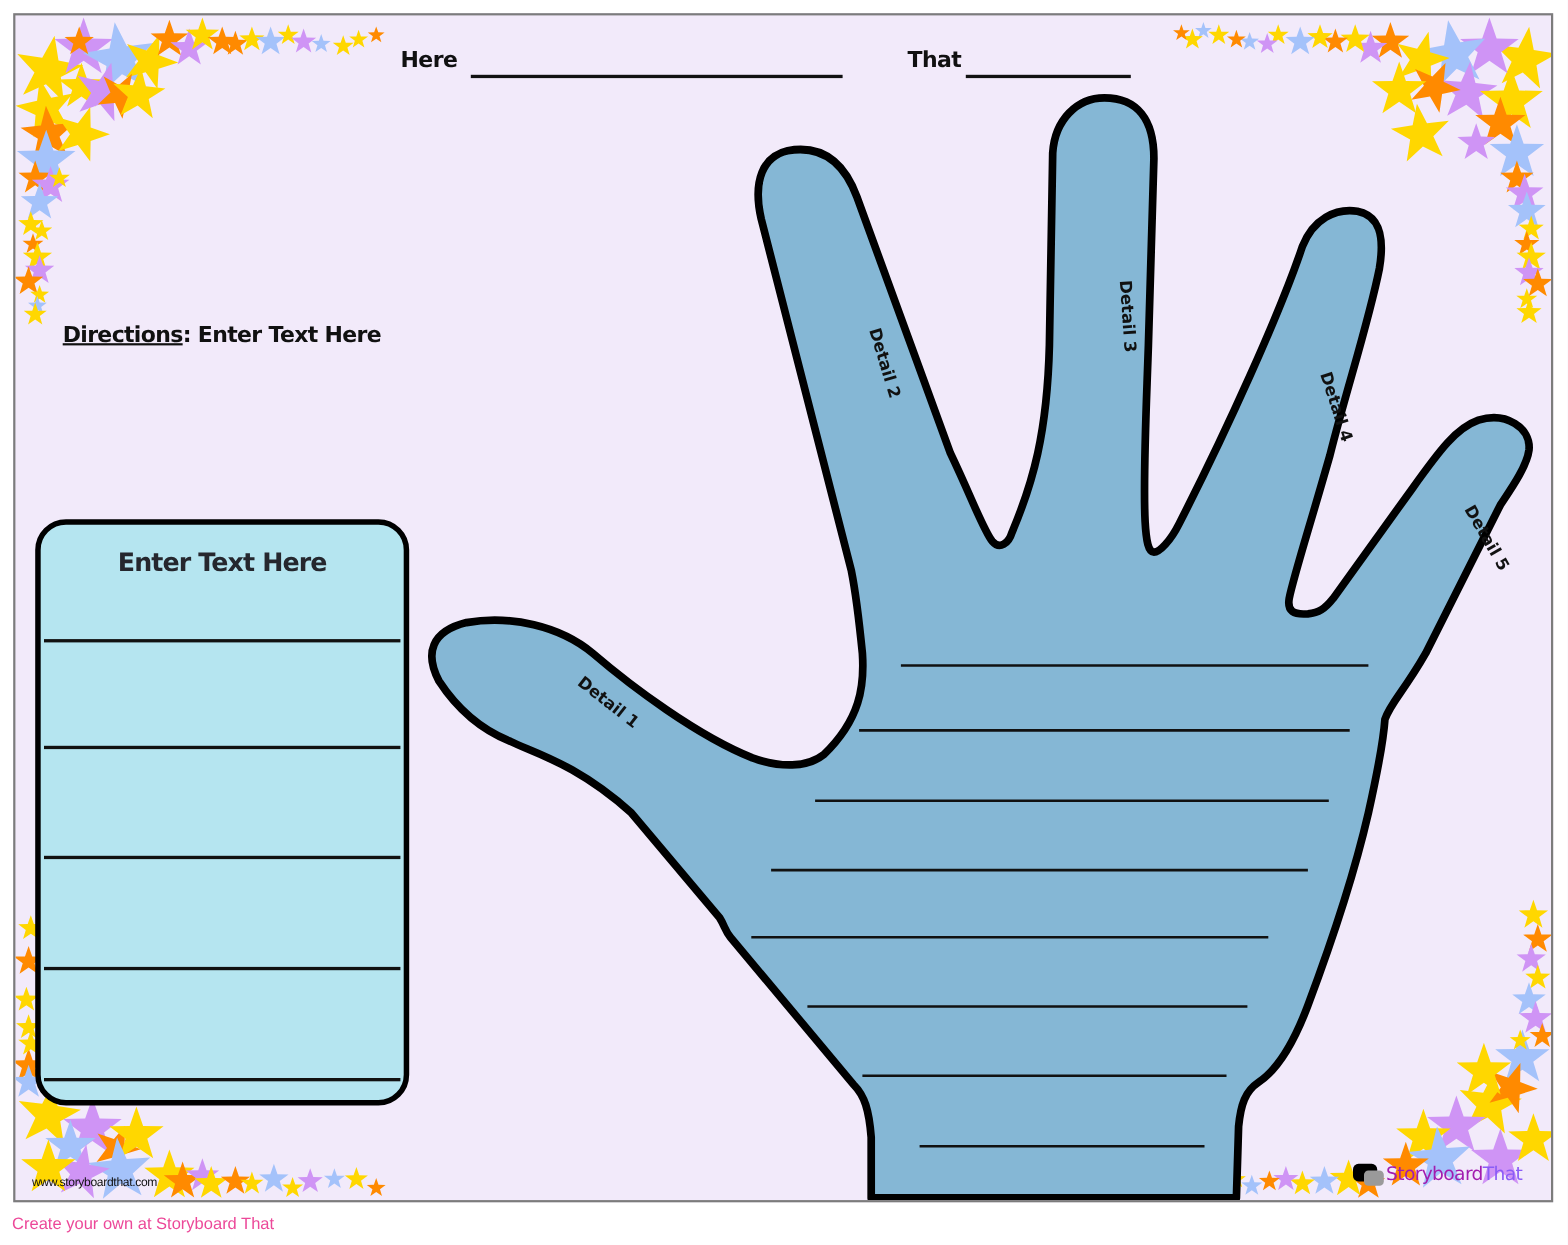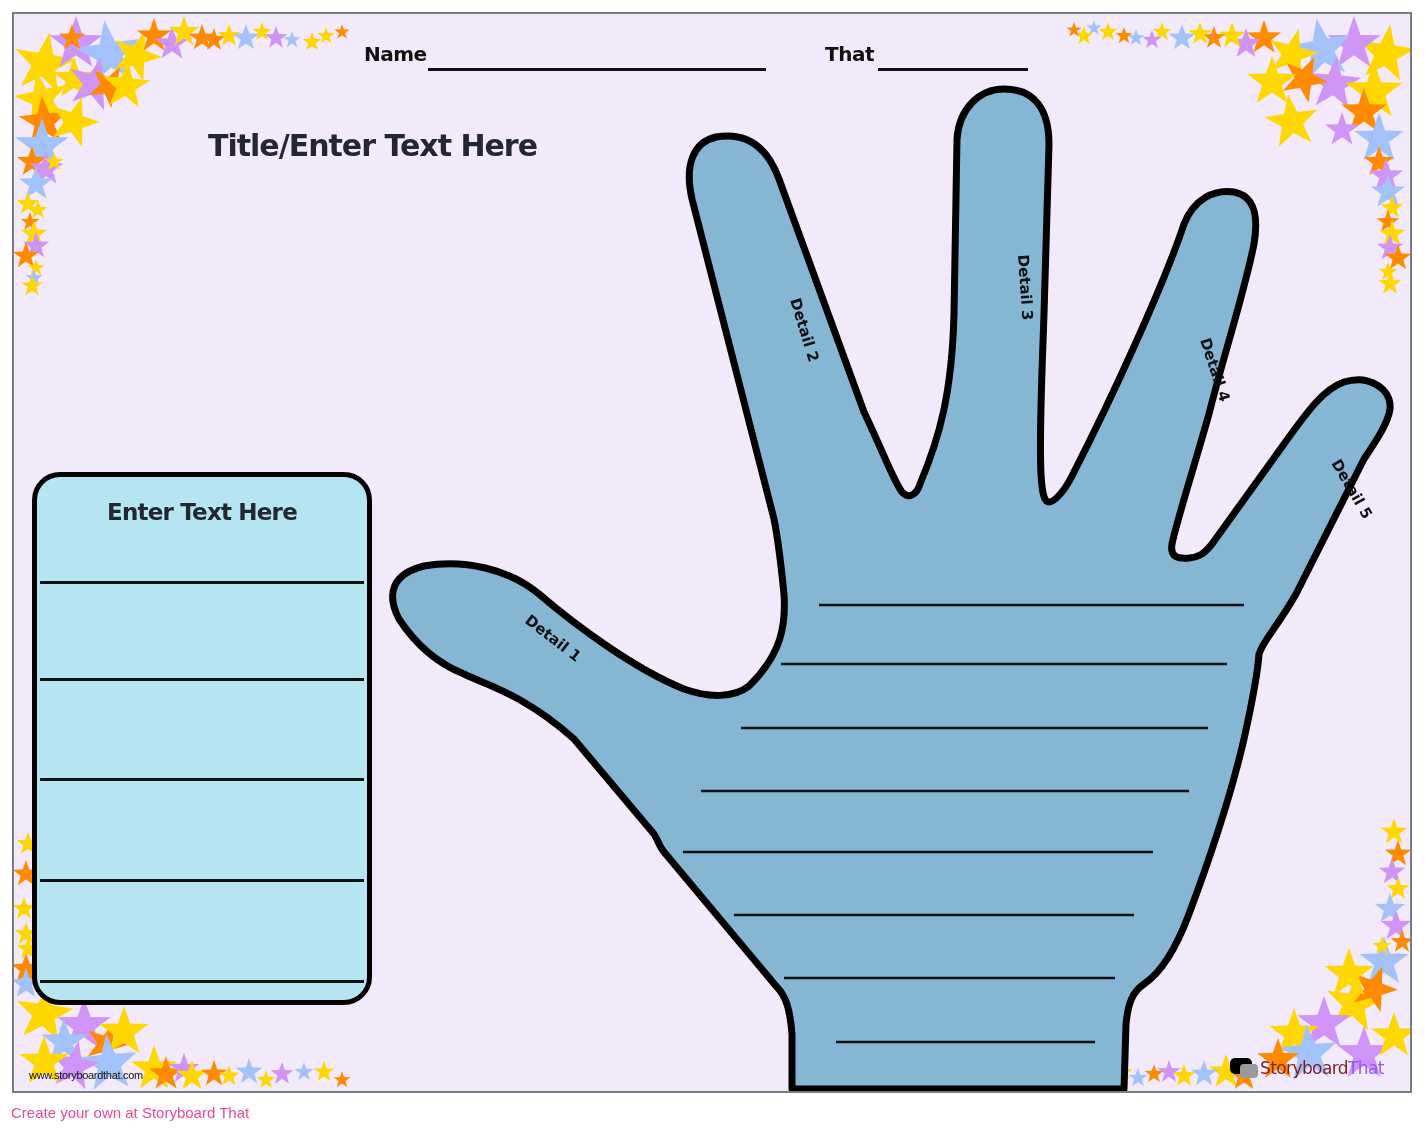--- a/index.html
+++ b/index.html
@@ -17,21 +17,21 @@
   .card { position:absolute; left:18px; top:458px; width:340px; height:533px; background:#b5e5f0; border:5px solid #000; border-radius:28px; box-sizing:border-box; overflow:hidden; }
   .card-title { position:absolute; left:0; right:0; top:22px; text-align:center; font-family:"DejaVu Sans", sans-serif; font-weight:bold; font-size:23px; color:#25272e; letter-spacing:-0.8px; }
   .card-line { position:absolute; left:3px; right:3px; height:3px; background:#111; }
   .hand { position:absolute; left:0; top:0; width:1400px; height:1081px; }
   .finger-label { font-family:"DejaVu Sans", sans-serif; font-size:15px; font-weight:bold; fill:#111; }
   .sbt-url { position:absolute; left:15px; top:1055px; font-family:"Liberation Sans", sans-serif; font-weight:normal; font-size:11px; color:#111; letter-spacing:-0.3px; }
   .sbt-logo { position:absolute; left:1216px; top:1042px; height:24px; display:flex; align-items:center; }
   .sbt-logo .bubbles { position:relative; width:30px; height:24px; }
   .sbt-logo .b1 { position:absolute; left:0; top:2px; width:22px; height:16px; background:#000; border-radius:5px; }
   .sbt-logo .b2 { position:absolute; left:10px; top:8px; width:18px; height:14px; background:#9a9a9a; border-radius:4px; }
-  .sbt-logo .t1 { font-family:"DejaVu Sans", sans-serif; font-size:17px; color:#7f1d1d; letter-spacing:-0.6px; }
+  .sbt-logo .t1 { font-family:"DejaVu Sans", sans-serif; font-size:17px; color:#a21caf; letter-spacing:-0.6px; }
   .sbt-logo .t2 { font-family:"DejaVu Sans", sans-serif; font-size:17px; color:#8b5cf6; letter-spacing:-0.6px; }
   .footer { position:absolute; left:11px; top:1104px; font-family:"Liberation Sans", sans-serif; font-size:15px; color:#ec4899; }
 </style>
 </head>
 <body>
 
 <div class="sheet">
 
   <svg class="deco" viewBox="0 0 1400 1081">
     <defs>
@@ -172,27 +172,30 @@
       <use href="#st" transform="translate(1384,840) scale(1.4)" fill="#ff8a00"></use>
       <use href="#st" transform="translate(1378,858) scale(1.4)" fill="#cf94f5"></use>
       <use href="#st" transform="translate(1384,875) scale(1.2)" fill="#ffd700"></use>
       <use href="#st" transform="translate(1376,895) scale(1.6)" fill="#a4c2fa"></use>
       <use href="#st" transform="translate(1382,912) scale(1.6)" fill="#cf94f5"></use>
       <use href="#st" transform="translate(1368,932) scale(1)" fill="#ffd700"></use>
       <use href="#st" transform="translate(1388,928) scale(1.2)" fill="#ff8a00"></use>
     </g>
   </svg>
 
-  <span class="name-label">Name</span>
+  <span class="name-label">Here</span>
   <div class="name-line"></div>
   <span class="date-label">That</span>
   <div class="date-line"></div>
 
-  <div class="title">Title/Enter Text Here</div>
-
+
+  <div class="directions">
+    <span class="lbl">Directions</span><span>:</span>
+    <span>Enter Text Here</span>
+  </div>
 
   <div class="card">
     <div class="card-title">Enter Text Here</div>
     <div class="card-line" style="top:104px"></div>
     <div class="card-line" style="top:201px"></div>
     <div class="card-line" style="top:301px"></div>
     <div class="card-line" style="top:402px"></div>
     <div class="card-line" style="top:503px"></div>
   </div>
 

